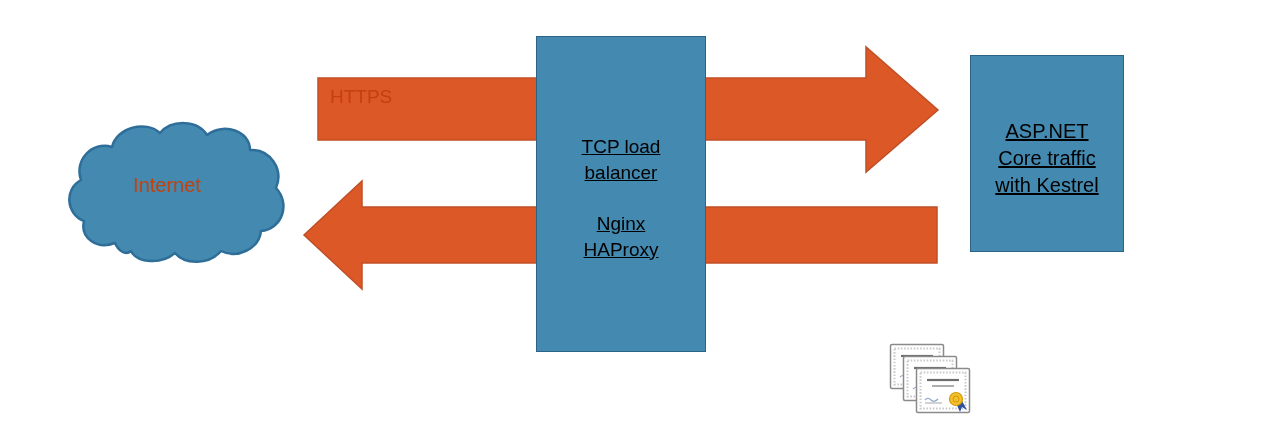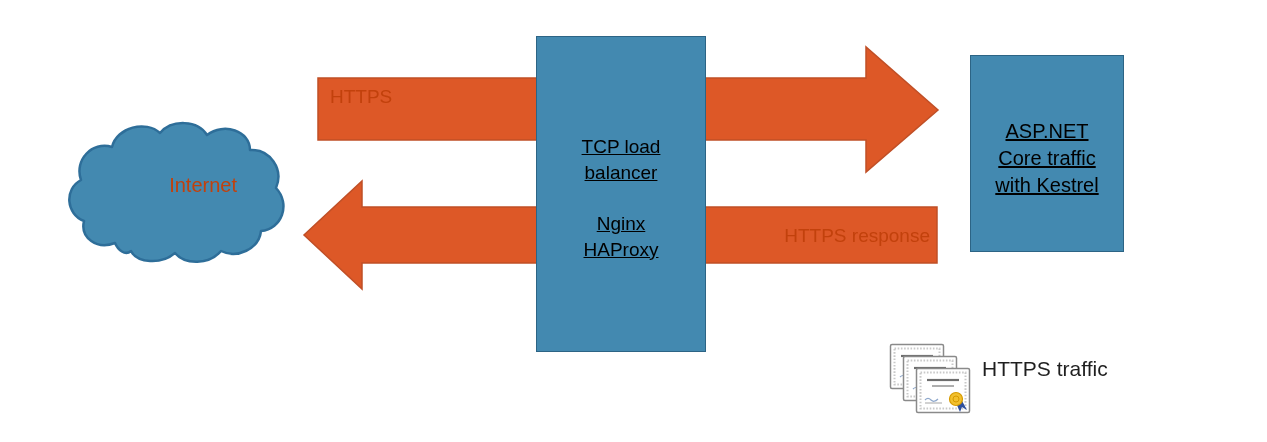--- a/index.html
+++ b/index.html
@@ -43,21 +43,21 @@
     text-decoration: underline;
   }
   .lb-box { left: 536px; top: 36px; width: 170px; height: 316px; padding-top: 8px;
             font-size: 19px; line-height: 26px; }
   .lb-name { max-width: 112px; margin-bottom: 25px; }
   .server-box { left: 970px; top: 55px; width: 154px; height: 197px; padding-top: 10px;
                 font-size: 20px; line-height: 27px; }
   .float-label { position: absolute; z-index: 3; color: #c2410c; }
   .internet-label {
     left: 97px; top: 173px; width: 140px;
-    font-size: 20px; line-height: 24px; text-align: right;
+    font-size: 20px; line-height: 24px; text-align: center;
   }
   .request-label {
     left: 330px; top: 84px;
     font-size: 19px; line-height: 26px; text-align: left;
   }
   .response-label {
     left: 706px; top: 225px; width: 224px;
     font-size: 19px; line-height: 22px; text-align: right;
   }
   .caption {
@@ -126,25 +126,23 @@
   <div class="float-label request-label">
     <div>HTTPS</div>
   </div>
 
   <div class="box lb-box">
     <div class="lb-name">TCP load balancer</div>
     <div>Nginx</div>
     <div>HAProxy</div>
   </div>
 
-  <div class="float-label response-label">HTTPS response</div>
 
   <div class="box server-box">
     <div>ASP.NET</div>
     <div>Core traffic</div>
     <div>with Kestrel</div>
   </div>
 
   <div class="caption">
-    <div>HTTPS traffic</div>
   </div>
 
 </div>
 
 </body></html>

